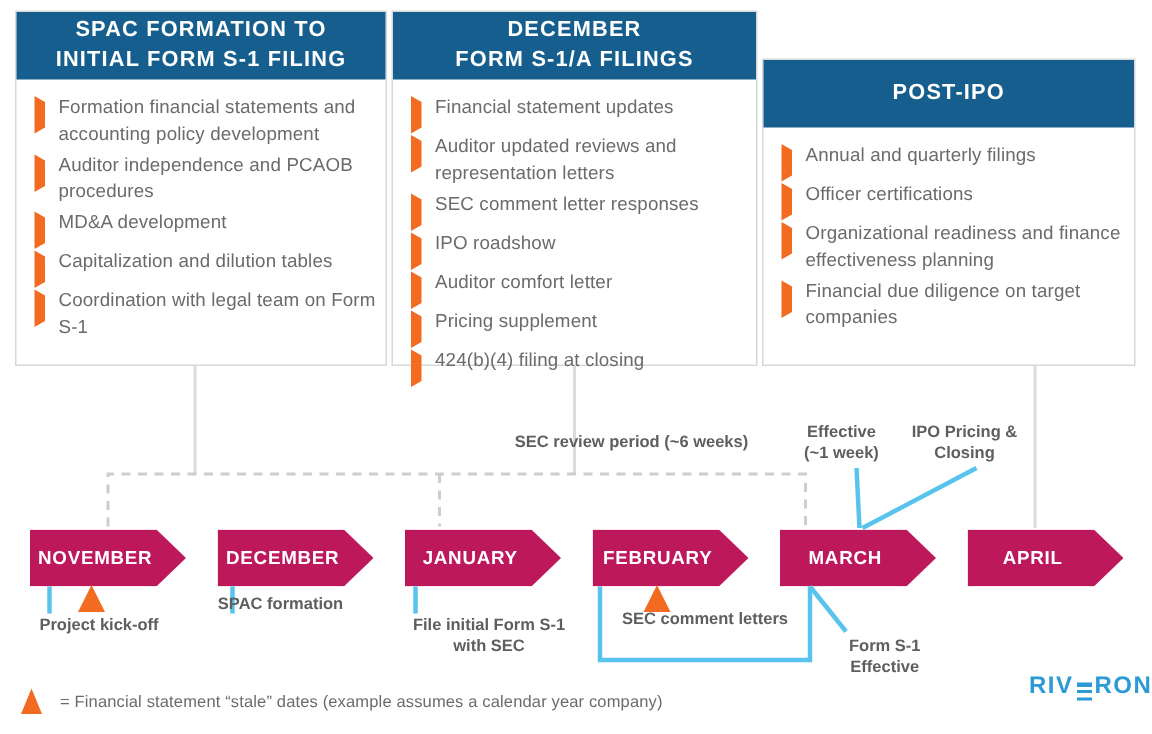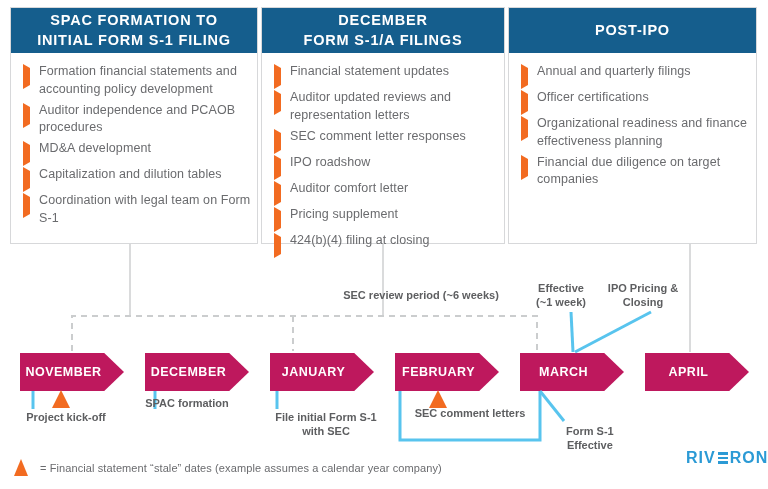--- a/index.html
+++ b/index.html
@@ -2,21 +2,21 @@
 <html><head>
 <meta charset="utf-8">
 <style>
   * { margin:0; padding:0; box-sizing:border-box; }
   body { background:#fff; font-family:"Liberation Sans", sans-serif; }
   .page { position:relative; width:768px; height:489px; background:#fff; overflow:hidden; }
 
   
   .boxes { position:absolute; left:10px; top:7px; width:747px; height:237px; display:flex; gap:3px; }
   .box { border:1px solid #d7d8da; background:#fff; }
-  .box.c1 { width:248px; } .box.c2 { width:244px; } .box.c3 { width:249px; }
+  .box.c1 { width:248px; } .box.c2 { width:244px; } .box.c3 { width:249px;margin-top:32px; }
   .box-header { background:#155e8d; color:#fff; height:45px; display:flex; flex-direction:column;
     justify-content:center; align-items:center; font-weight:bold; font-size:14.5px;
     letter-spacing:.8px; line-height:1.32; text-align:center; }
   .bullets { padding:10px 6px 0 12px; list-style:none; }
   .bullet { display:flex; margin-bottom:3px; }
   .bullet-icon { flex:0 0 16px; padding-top:5px; }
   .tri-right { width:0; height:0; border-left:7px solid #f26b21;
     border-top:4px solid transparent; border-bottom:4px solid transparent; }
   .bullet-text { font-size:12.5px; font-weight:normal; color:#6a6b6e; line-height:1.42; letter-spacing:.1px; }
 
@@ -43,21 +43,21 @@
   .lbl-mar      { left:592px; top:424px; transform:none; text-align:center; left:566px; }
 
   
   .legend { position:absolute; left:14px; top:459px; display:flex; align-items:flex-end; gap:12px; z-index:6; }
   .tri-up { width:0; height:0; border-left:7px solid transparent; border-right:7px solid transparent;
     border-bottom:17px solid #f26b21; }
   .legend-text { font-size:11px; font-weight:normal; color:#6a6b6e; padding-bottom:2px; letter-spacing:.1px; }
 
   
   .logo { position:absolute; left:686px; top:449px; color:#2b9ad5; font-weight:bold; font-size:16px;
-    letter-spacing:1px; display:flex; align-items:center; z-index:6; }
+    letter-spacing:1px; display:flex; align-items:flex-end; z-index:6; }
   .logo-e { display:inline-flex; flex-direction:column; justify-content:center; gap:2.2px; margin:0 2px; }
   .logo-e i { display:block; width:10px; height:2.4px; background:#2b9ad5; }
 </style>
 </head>
 <body>
 
 <div class="page">
 
   <div class="boxes">
 

